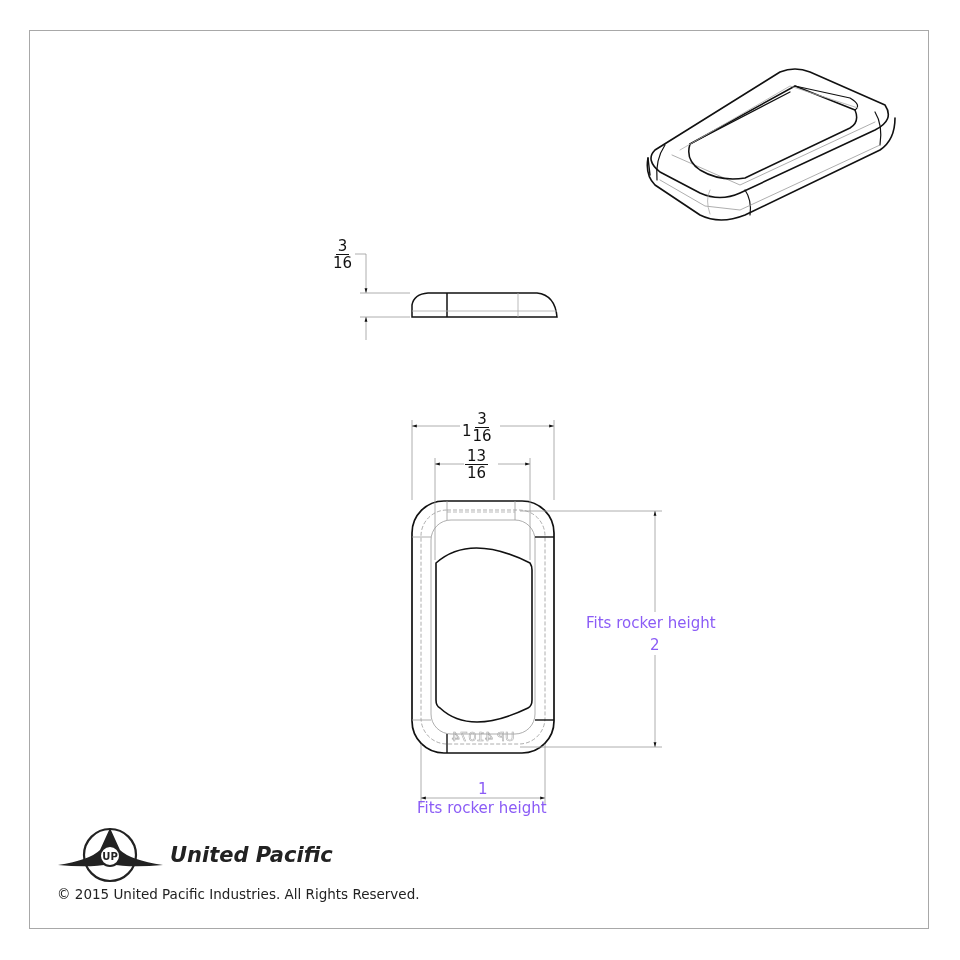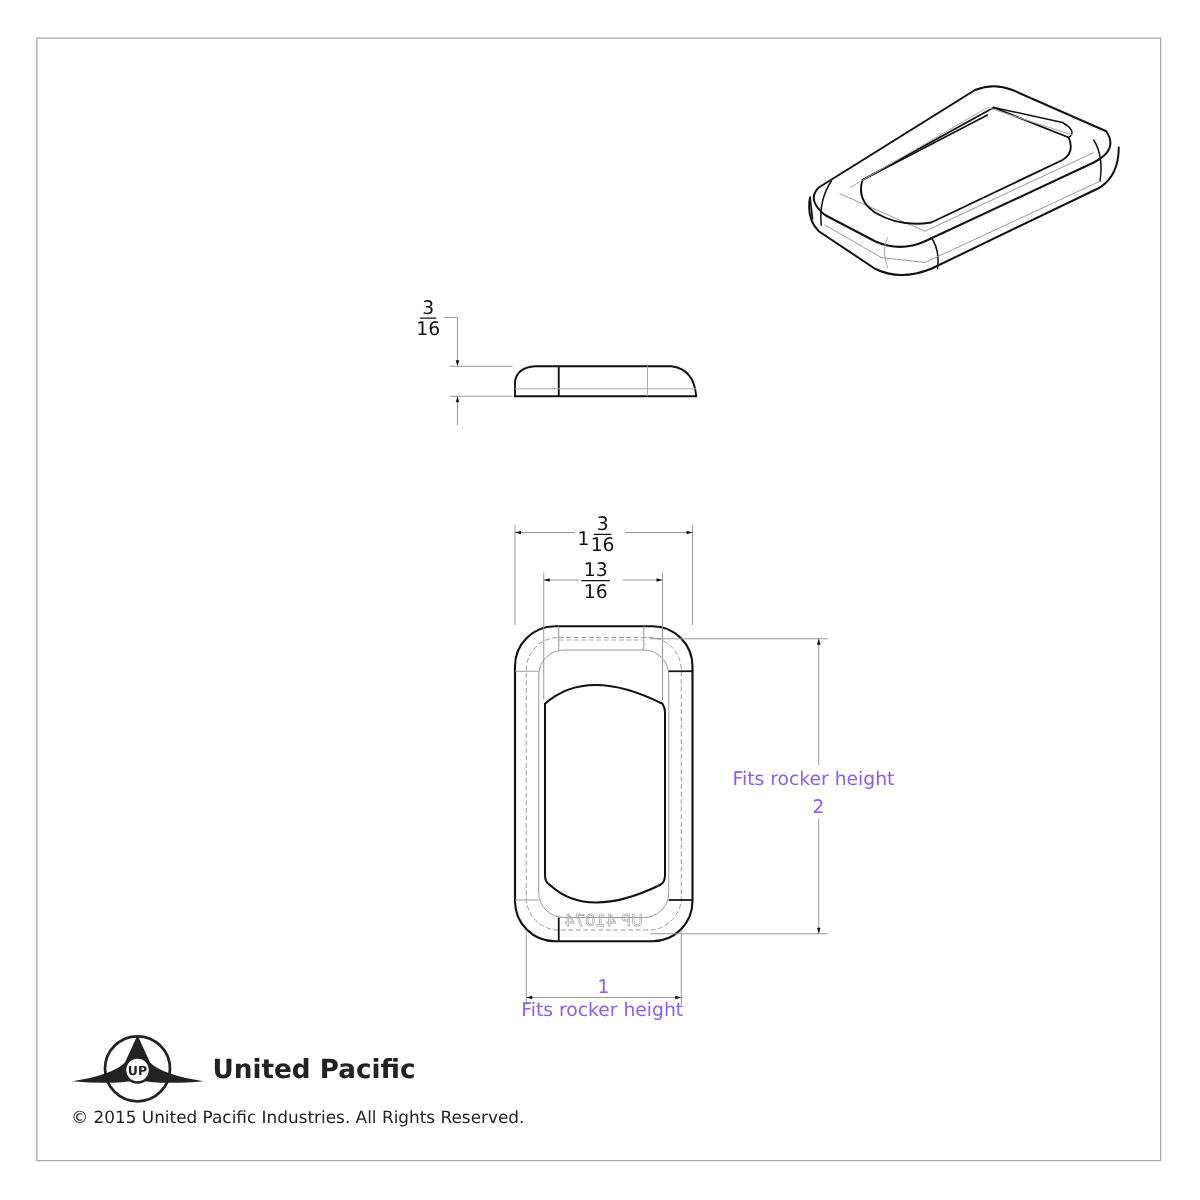--- a/index.html
+++ b/index.html
@@ -12,21 +12,21 @@
   .frac { position: absolute; display: flex; flex-direction: column; align-items: center;
           font-family: "DejaVu Sans", sans-serif; font-size: 15px; line-height: 16px; color: #111; }
   .frac .num { padding: 0 2px; border-bottom: 1.3px solid #111; }
   .frac .den { padding: 0 2px; }
   .mixed { position: absolute; display: flex; align-items: center; font-size: 15px; color:#111;
            font-family: "DejaVu Sans", sans-serif; }
   .mixed .whole { margin-right: 1px; margin-top: 6px; }
   .mixed .fr { display: flex; flex-direction: column; align-items: center; line-height: 16px; }
   .mixed .fr .num { border-bottom: 1.3px solid #111; padding: 0 2px; }
   .brand { position: absolute; left: 170px; top: 843px; font-size: 21px; font-weight: bold;
-           font-family: "DejaVu Sans", sans-serif; color: #222; }
+           font-family: "DejaVu Sans", sans-serif; color: #222; font-style: italic; }
   .copyright { position: absolute; left: 57px; top: 886px; font-size: 13.5px; color: #222;
                font-family: "DejaVu Sans", sans-serif; }
 </style>
 </head>
 <body>
 
 <div id="frame"></div>
 
 <svg id="drawing" width="960" height="960" viewBox="0 0 960 960">
   <defs>

